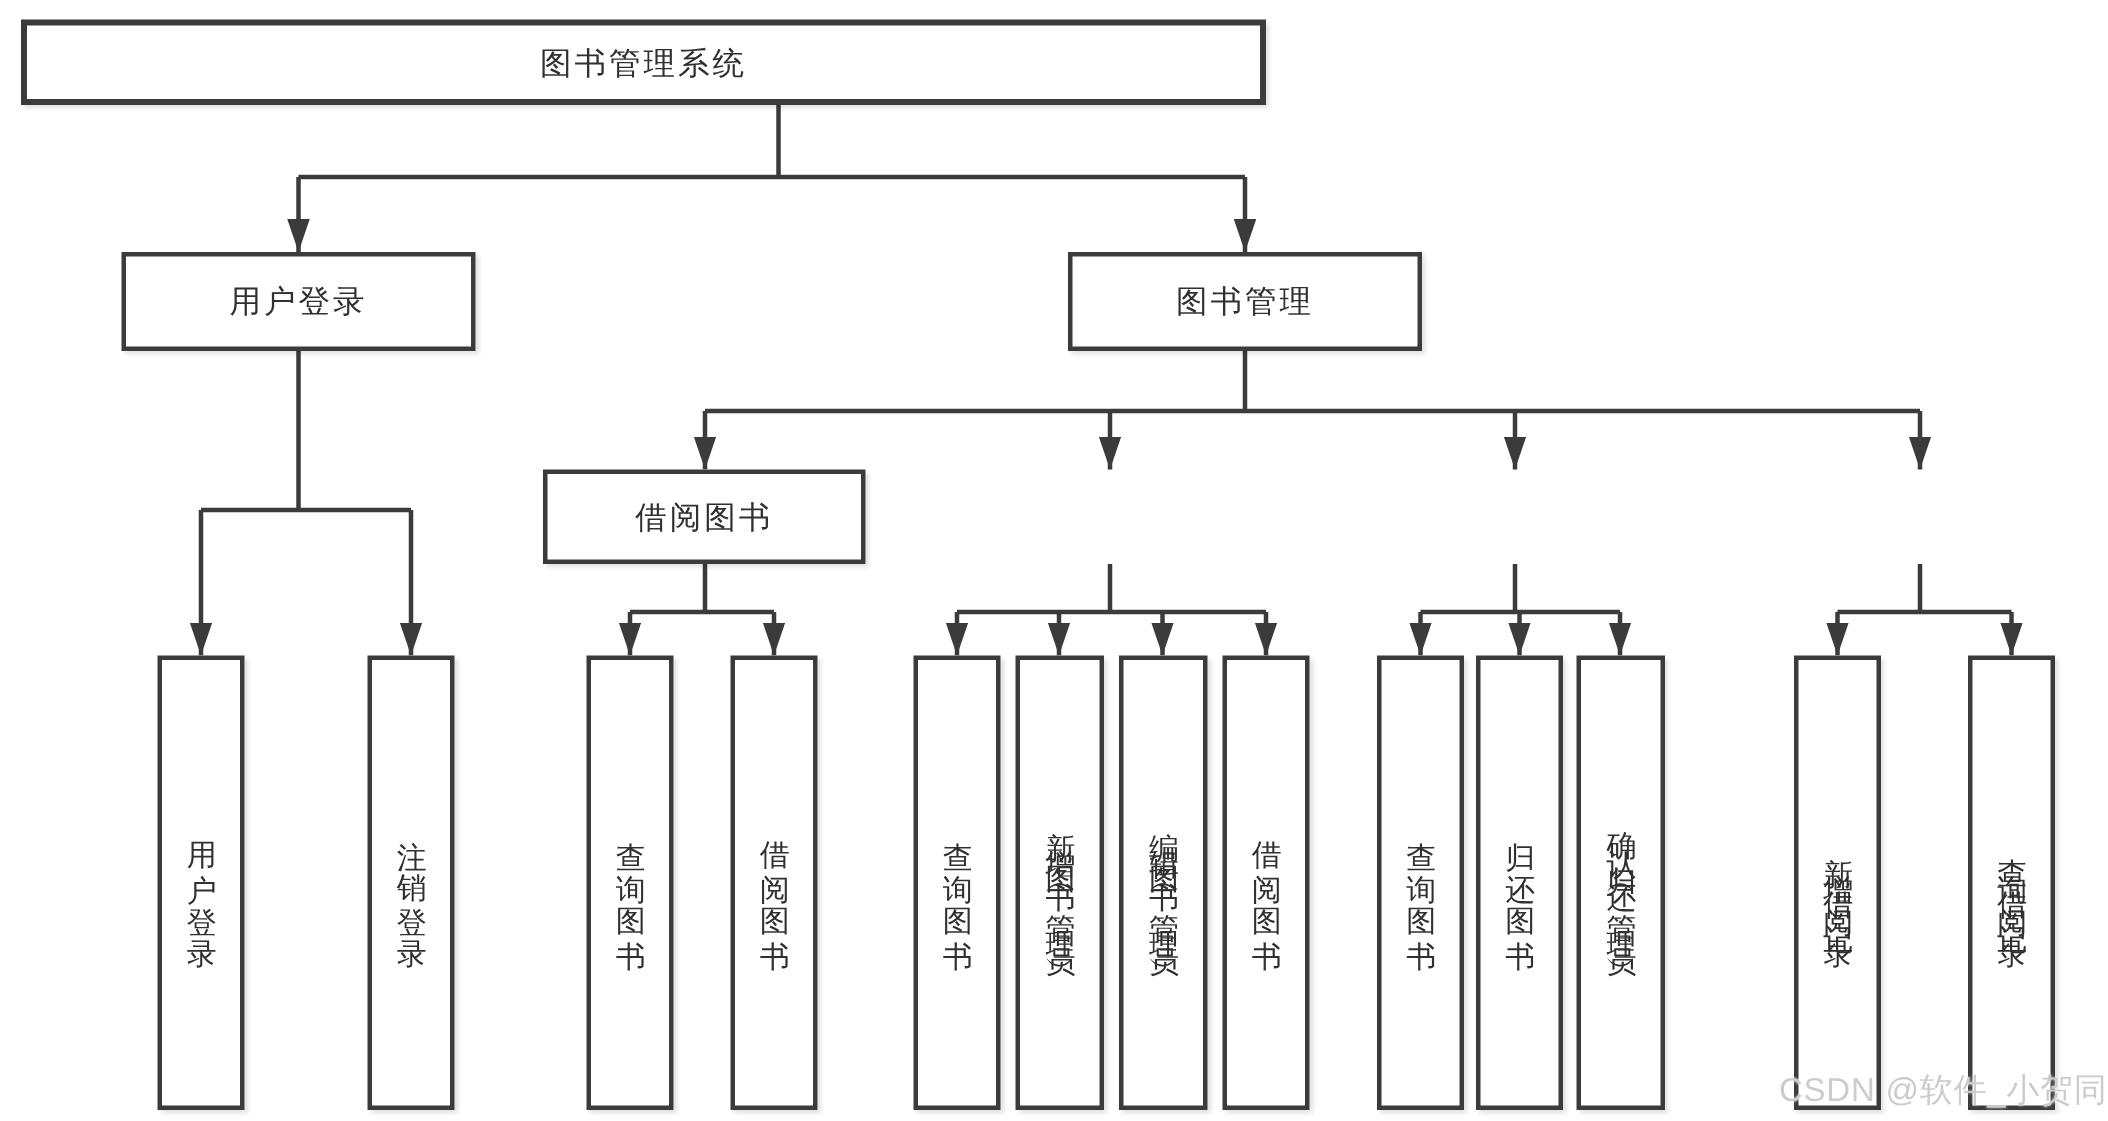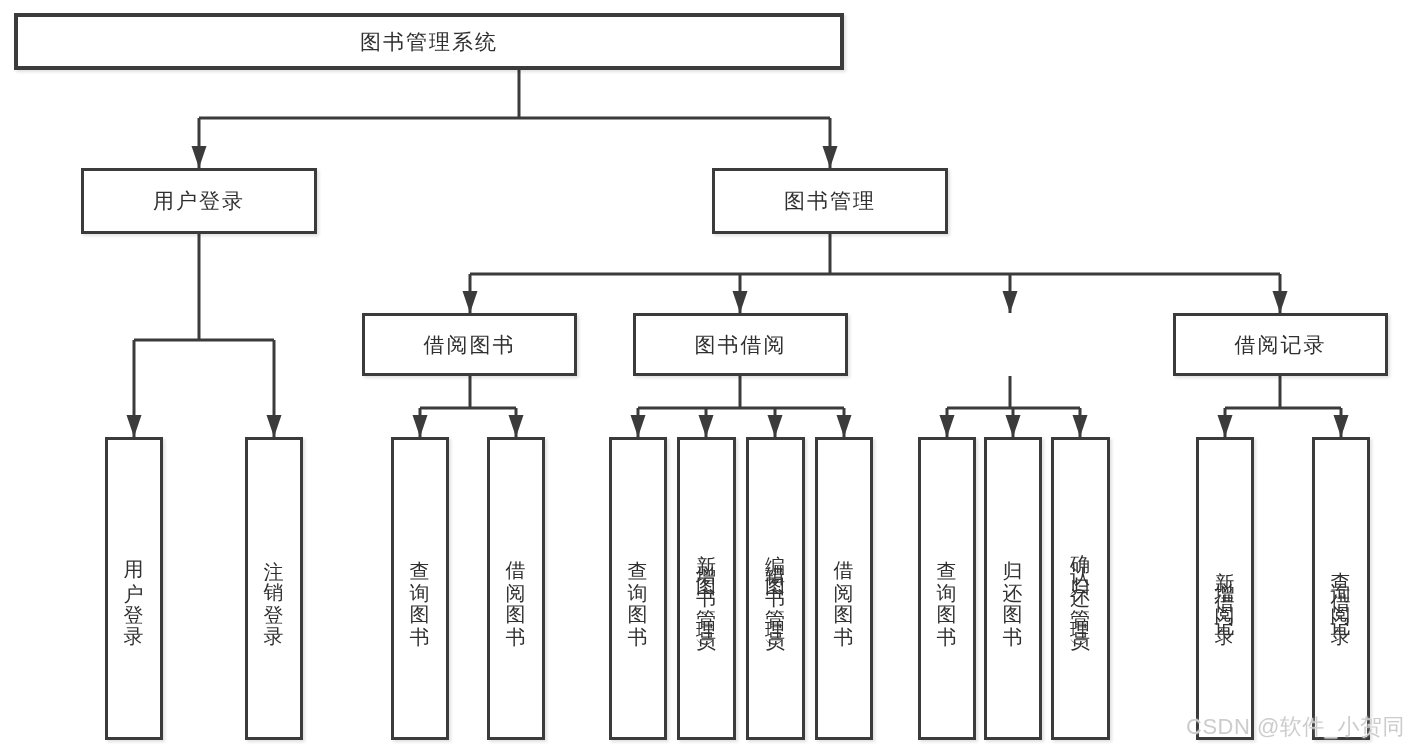--- a/index.html
+++ b/index.html
@@ -129,26 +129,20 @@
   <div class="box" style="left:81px;top:168px;width:236px;height:66px">
     <span class="hlabel">用户登录</span>
   </div>
   <div class="box" style="left:712px;top:168px;width:236px;height:66px">
     <span class="hlabel">图书管理</span>
   </div>
 
   <div class="box" style="left:362px;top:313px;width:215px;height:63px">
     <span class="hlabel">借阅图书</span>
   </div>
-  <div class="box" style="left:633px;top:313px;width:215px;height:63px">
-    <span class="hlabel">图书借阅</span>
-  </div>
-  <div class="box" style="left:1173px;top:313px;width:215px;height:63px">
-    <span class="hlabel">借阅记录</span>
-  </div>
 
   <div class="box" style="left:105px;top:437px;width:58px;height:303px">
     <span class="vlabel ls4">用户登录</span>
   </div>
   <div class="box" style="left:245px;top:437px;width:58px;height:303px">
     <span class="vlabel ls4">注销登录</span>
   </div>
 
   <div class="box" style="left:391px;top:437px;width:58px;height:303px">
     <span class="vlabel ls4">查询图书</span>

